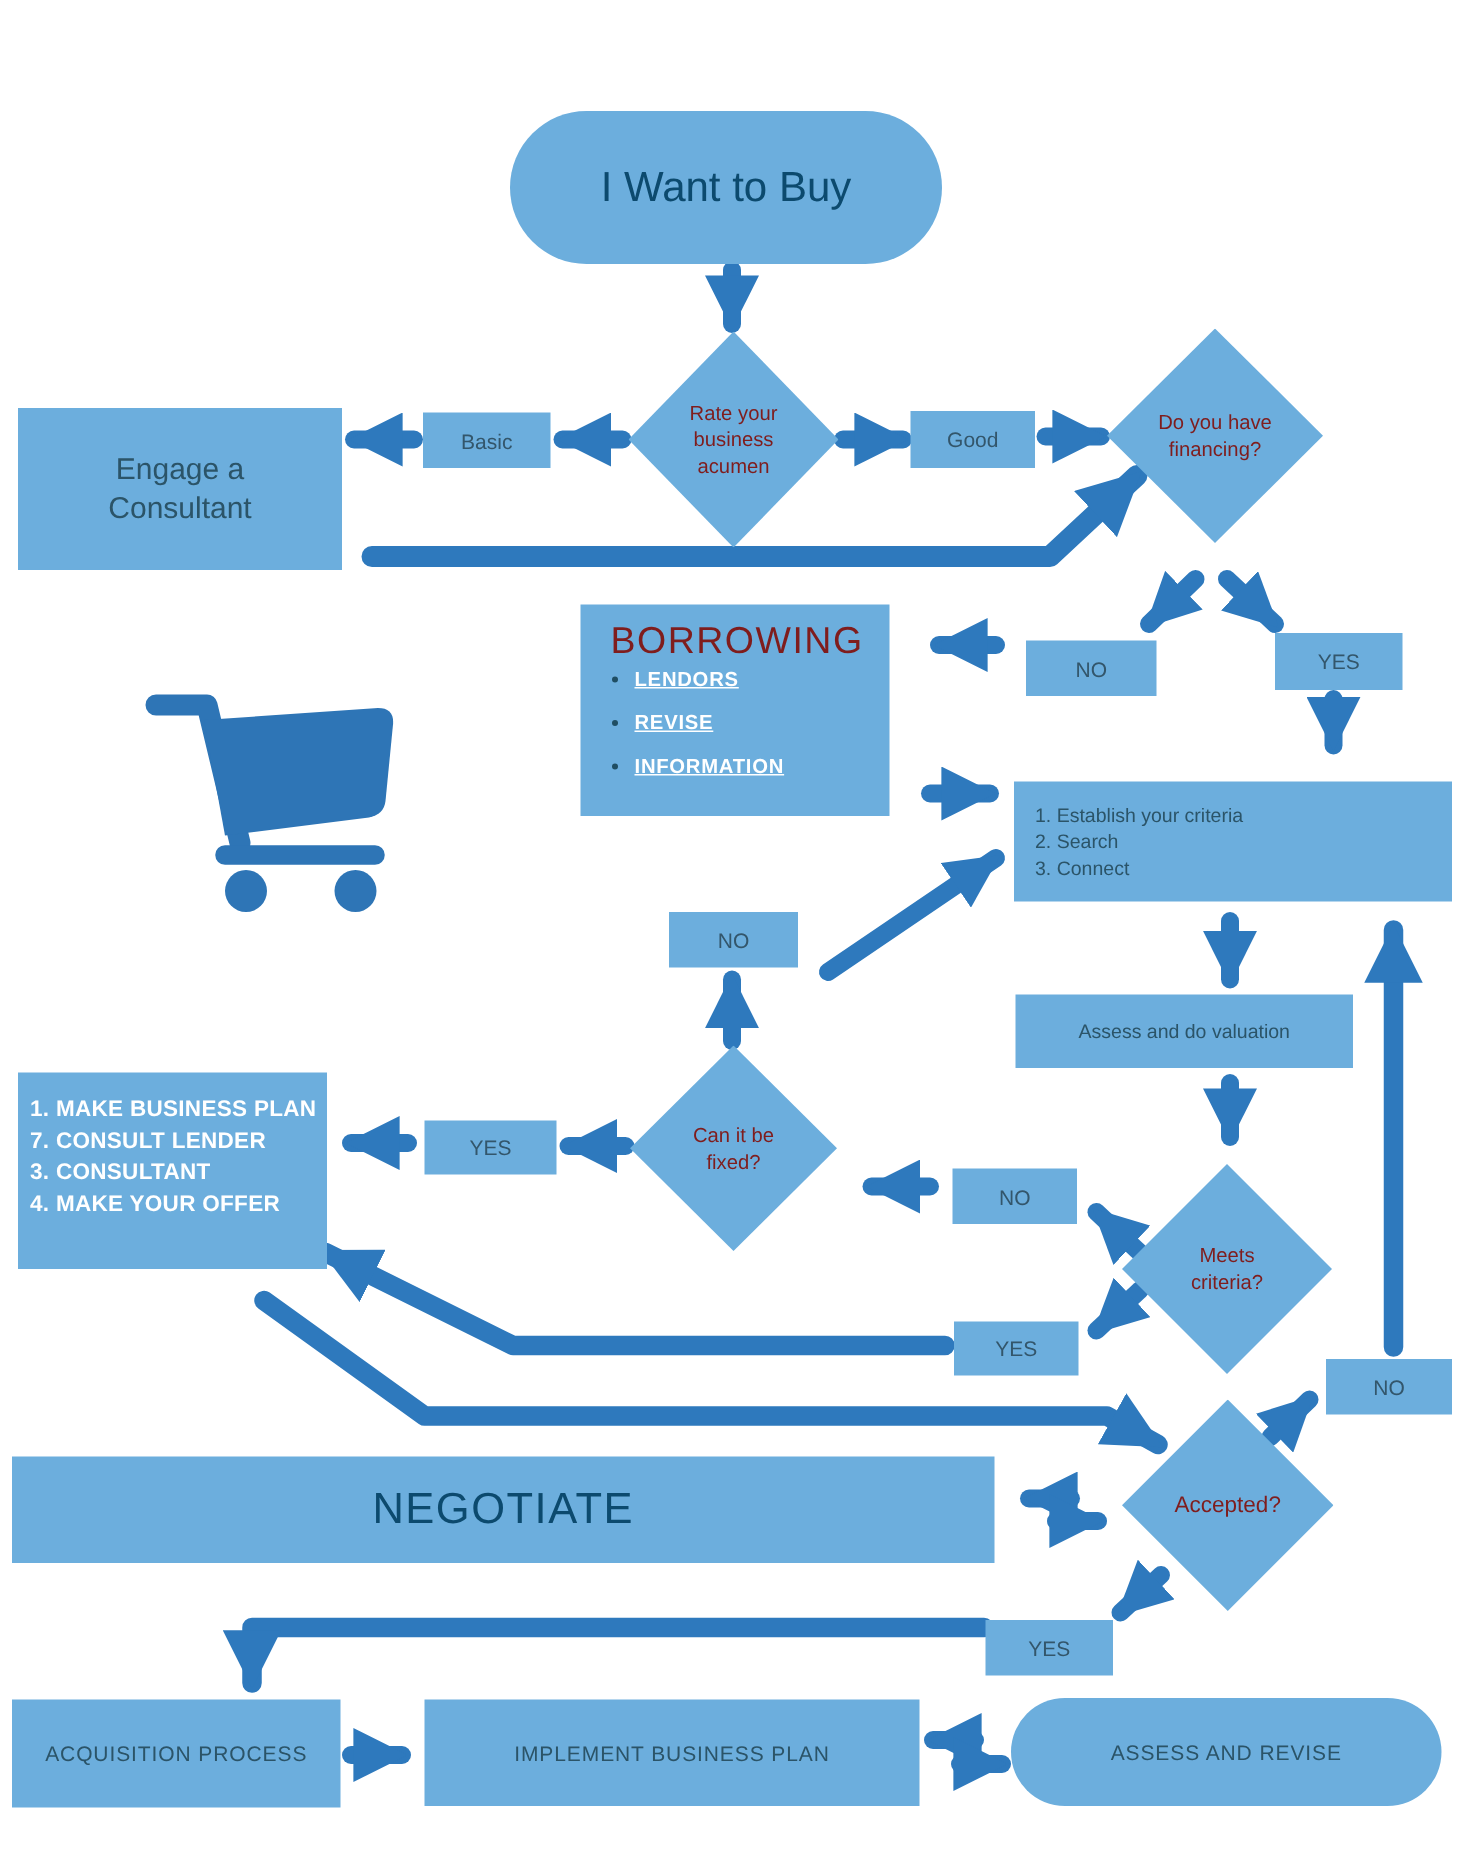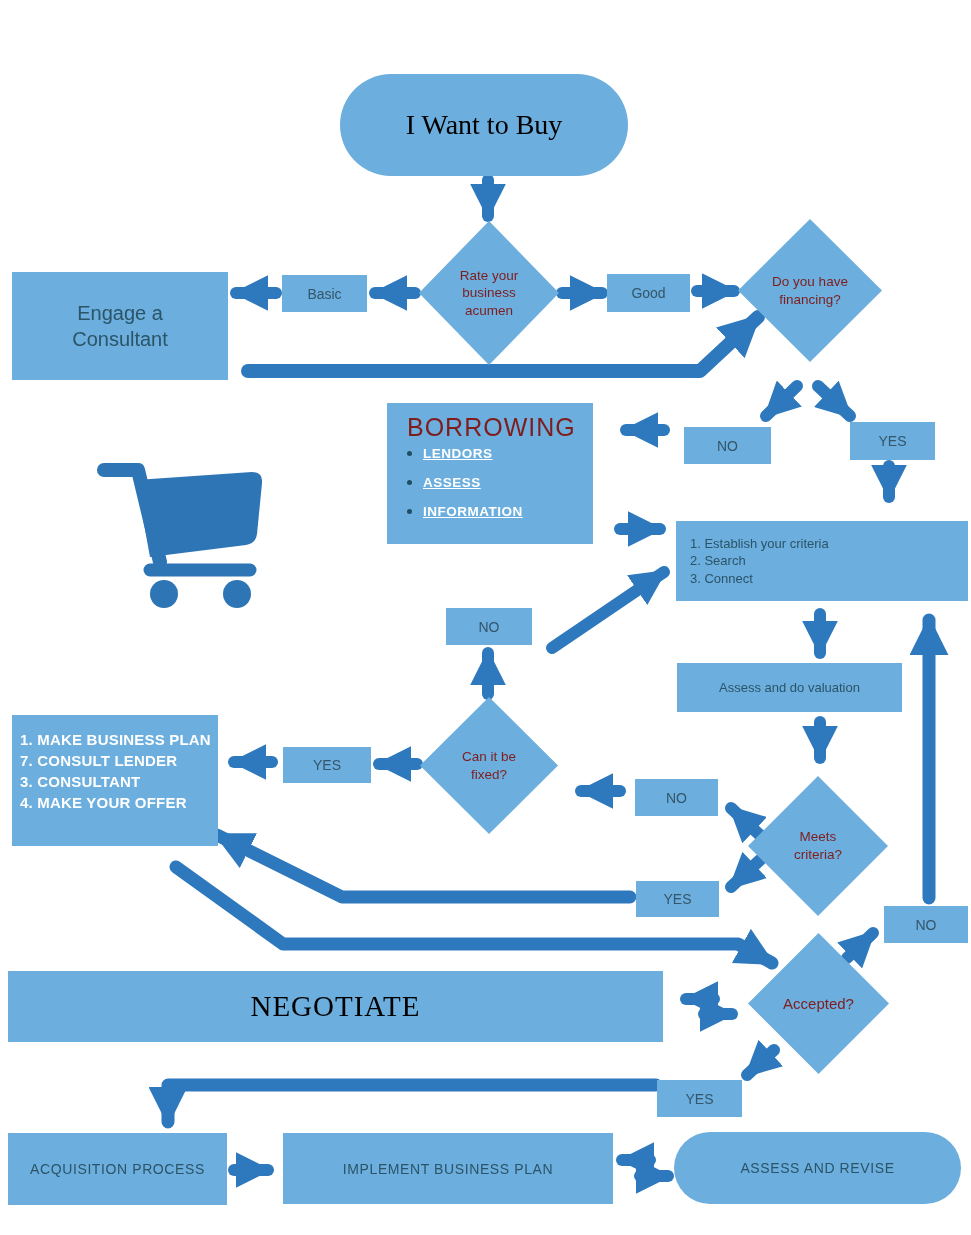--- a/index.html
+++ b/index.html
@@ -12,21 +12,21 @@
     position:absolute;z-index:2;background:#6CAEDD;color:#2B5468;
     display:flex;align-items:center;justify-content:center;text-align:center;
     box-sizing:border-box;
   }
   .small{font-size:14px;color:#33566B;}
   .diamond{
     clip-path:polygon(50% 0%,100% 50%,50% 100%,0% 50%);
     font-size:13.5px;line-height:1.3;padding:0 26px;color:#7f1d1d;
   }
   .pill{border-radius:52px;}
-  .title-text{color:#000000;font-family:Liberation Serif, serif;}
+  .title-text{color:#0c4a6e;}
   .listbox{align-items:flex-start;justify-content:flex-start;text-align:left;}
   .borrowing-title{font-size:25px;letter-spacing:1px;color:#7f1d1d;margin:10px 0 2px 20px;}
   .borrowing-list{margin:2px 0 0 8px;padding-left:28px;}
   .borrowing-list li{margin-bottom:11px;}
   .borrowing-list li::marker{color:#1F4E63;font-size:15px;}
   .borrowing-list a{color:#ffffff;font-weight:bold;font-size:13.5px;letter-spacing:0.5px;
     text-decoration:underline;cursor:pointer;}
   .lines{font-size:13px;line-height:1.32;color:#2B5468;}
   .plan-lines{font-size:15px;line-height:1.4;color:#ffffff;font-weight:bold;letter-spacing:0.2px;}
   .bottom-label{font-size:14px;letter-spacing:0.6px;color:#2B5468;}
@@ -117,21 +117,21 @@
   <div class="node small" style="left:850px;top:422px;width:85px;height:38px;">
     <span>YES</span>
   </div>
 
   <div class="node listbox" style="left:387px;top:403px;width:206px;height:141px;display:block;">
     <div class="borrowing-title">BORROWING</div>
     <ul class="borrowing-list">
       <li>
         <a>LENDORS</a></li>
       <li>
-        <a>ASSESS</a></li>
+        <a>REVISE</a></li>
       <li>
         <a>INFORMATION</a></li>
     </ul>
   </div>
 
   <div class="node lines" style="left:676px;top:521px;width:292px;height:80px;justify-content:flex-start;text-align:left;padding-left:14px;">
     <div>
       <div>1. Establish your criteria</div>
       <div>2. Search</div>
       <div>3. Connect</div>

